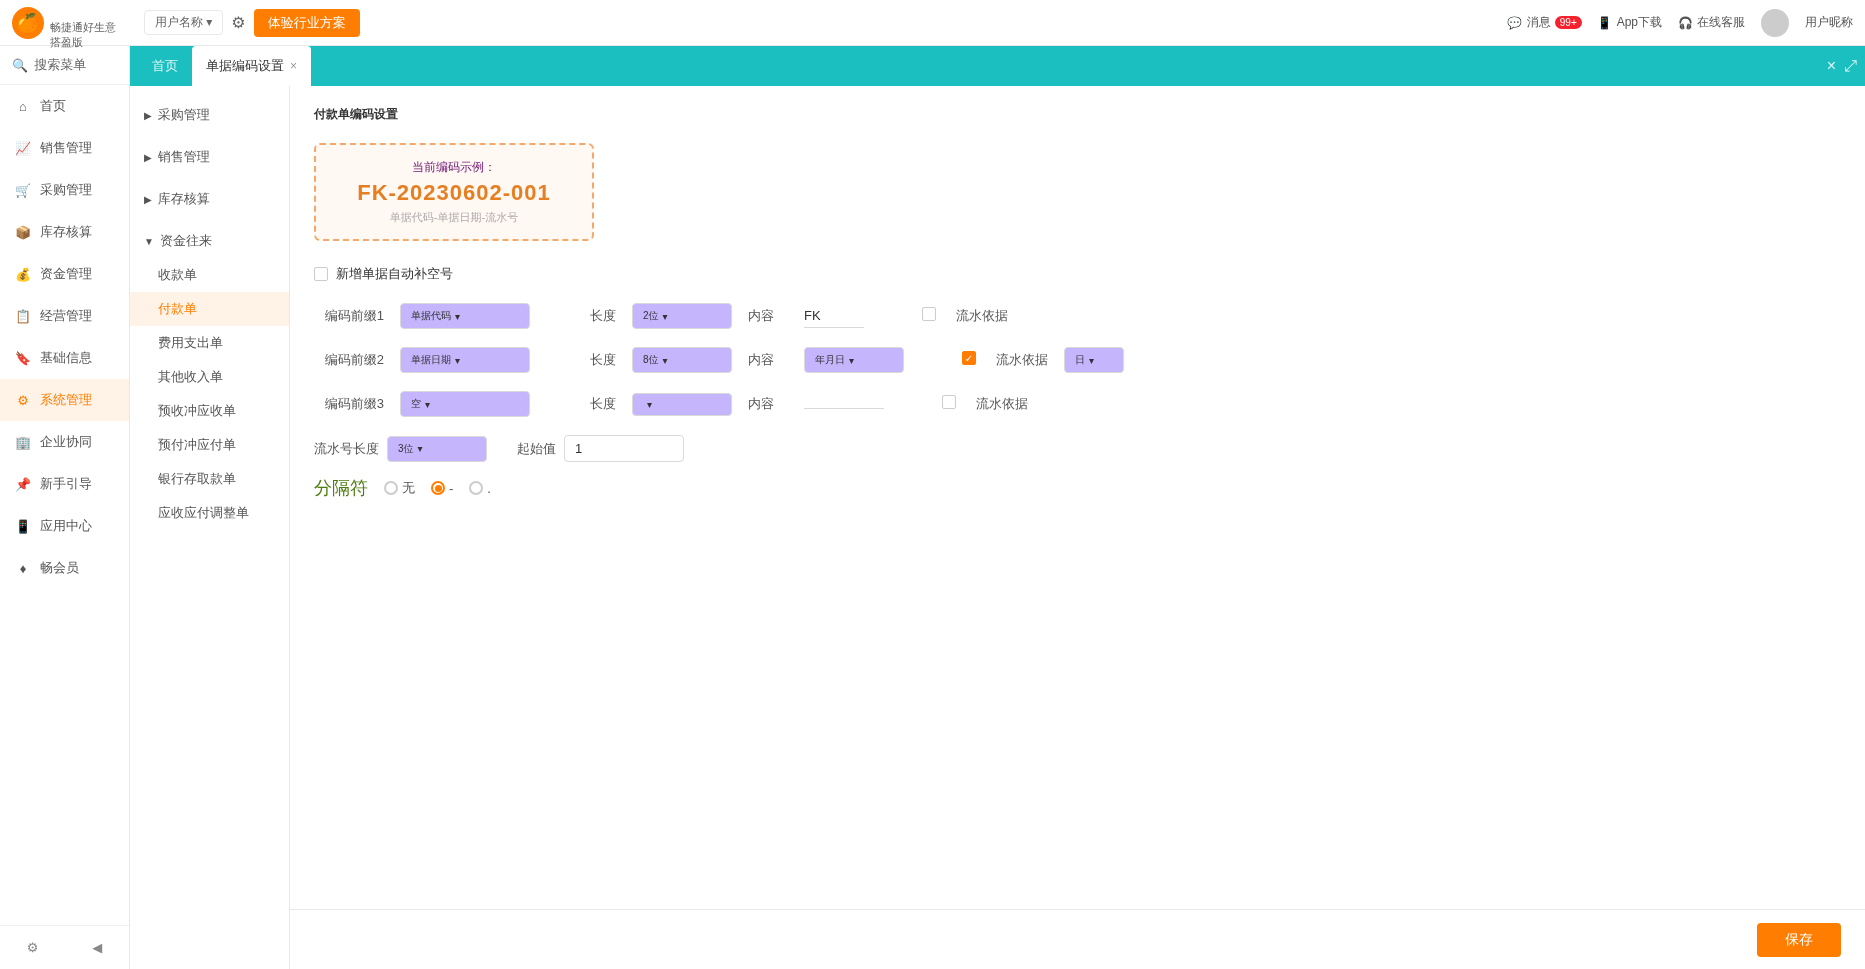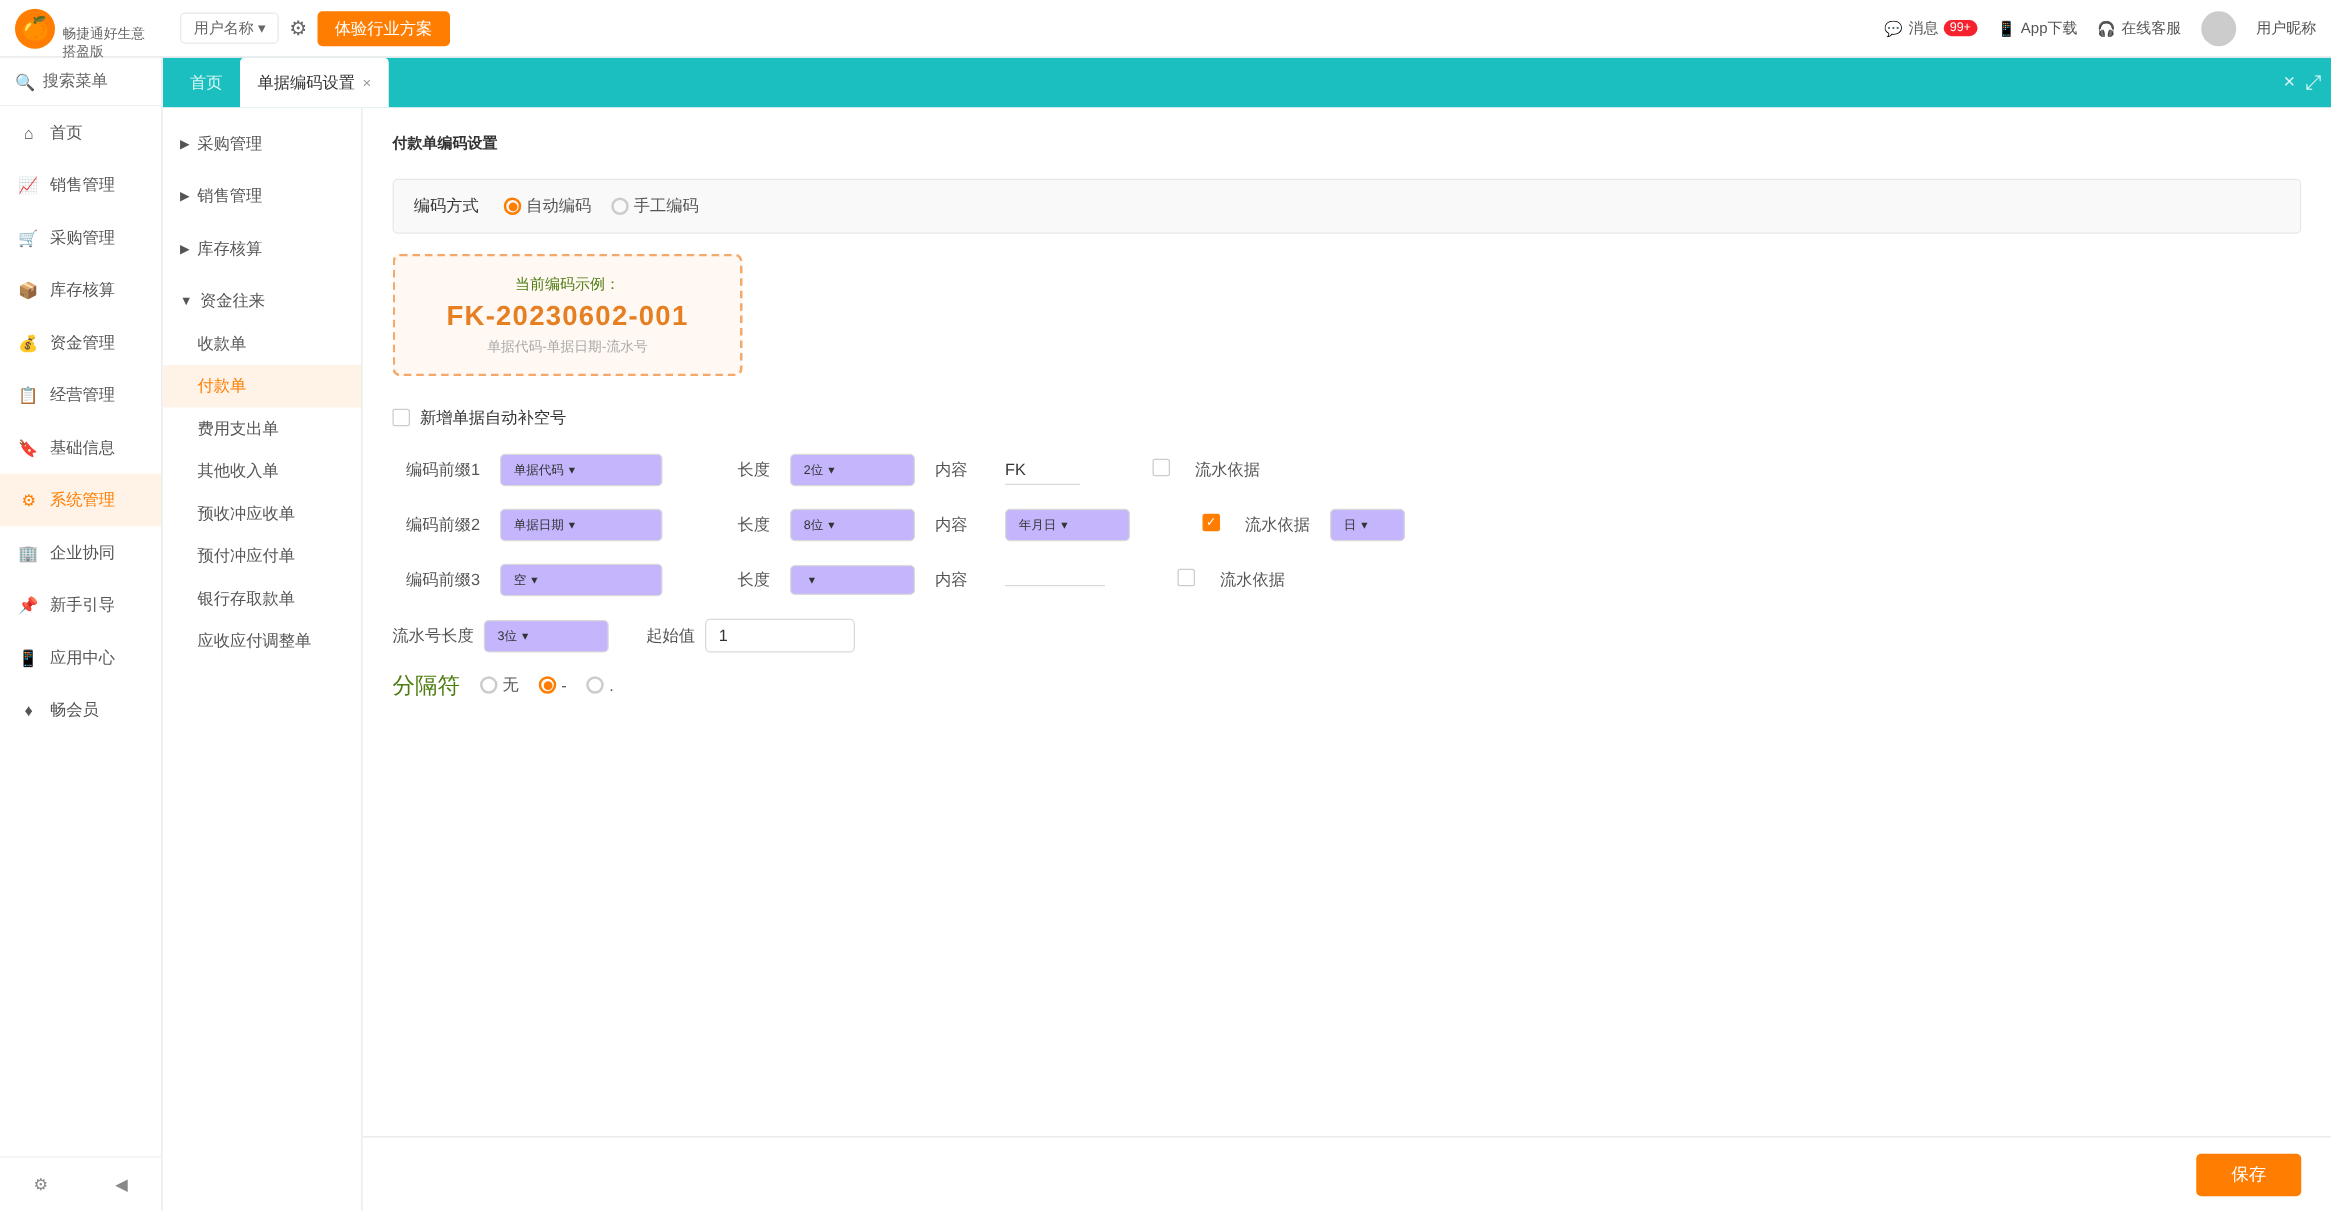--- a/index.html
+++ b/index.html
@@ -187,21 +187,21 @@
     .code-preview {
       display: inline-block;
       border: 2px dashed #f4a96a;
       background: #fff8f3;
       border-radius: 6px;
       padding: 14px 24px;
       text-align: center;
       margin-bottom: 24px;
       min-width: 280px;
     }
-    .code-preview-label { font-size: 12px; color: #4d7c0f; margin-bottom: 4px; }
+    .code-preview-label { font-size: 12px; color: #701a75; margin-bottom: 4px; }
     .code-preview-value { font-size: 22px; font-weight: bold; color: #e67e22; letter-spacing: 1px; }
     .code-preview-sub { font-size: 11px; color: #aaa; margin-top: 4px; }
 
     
     .auto-fill-row {
       display: flex; align-items: center; gap: 8px;
       margin-bottom: 20px;
     }
     .checkbox-custom {
       width: 14px; height: 14px;
@@ -427,35 +427,20 @@
         <div class="submenu-item">银行存取款单</div>
         <div class="submenu-item">应收应付调整单</div>
       </div>
     </div>
 
     <div style="flex:1; display:flex; flex-direction:column; overflow:hidden;">
       <div class="page-content">
         <div class="page-title">付款单编码设置</div>
 
         
-        <div class="encoding-mode">
-          <span>编码方式</span>
-          <div class="radio-group">
-            <label class="radio-item">
-              <div class="radio-dot checked">
-                  <div></div>
-                </div>
-              <span>自动编码</span>
-            </label>
-            <label class="radio-item">
-              <div class="radio-dot"></div>
-              <span>手工编码</span>
-            </label>
-          </div>
-        </div>
 
         
 
         
         <div class="code-preview">
           <div class="code-preview-label">当前编码示例：</div>
           <div class="code-preview-value">FK-20230602-001</div>
           <div class="code-preview-sub">单据代码-单据日期-流水号</div>
         </div>
 

